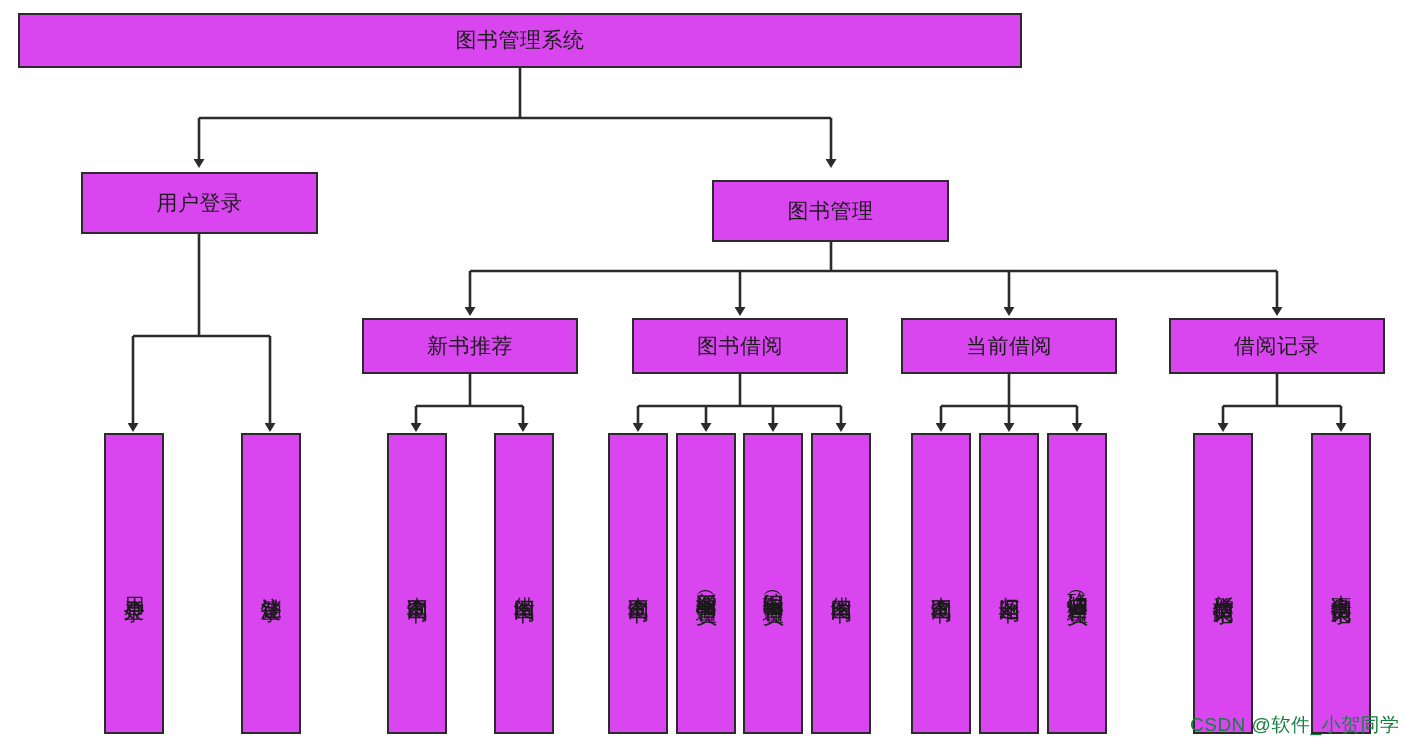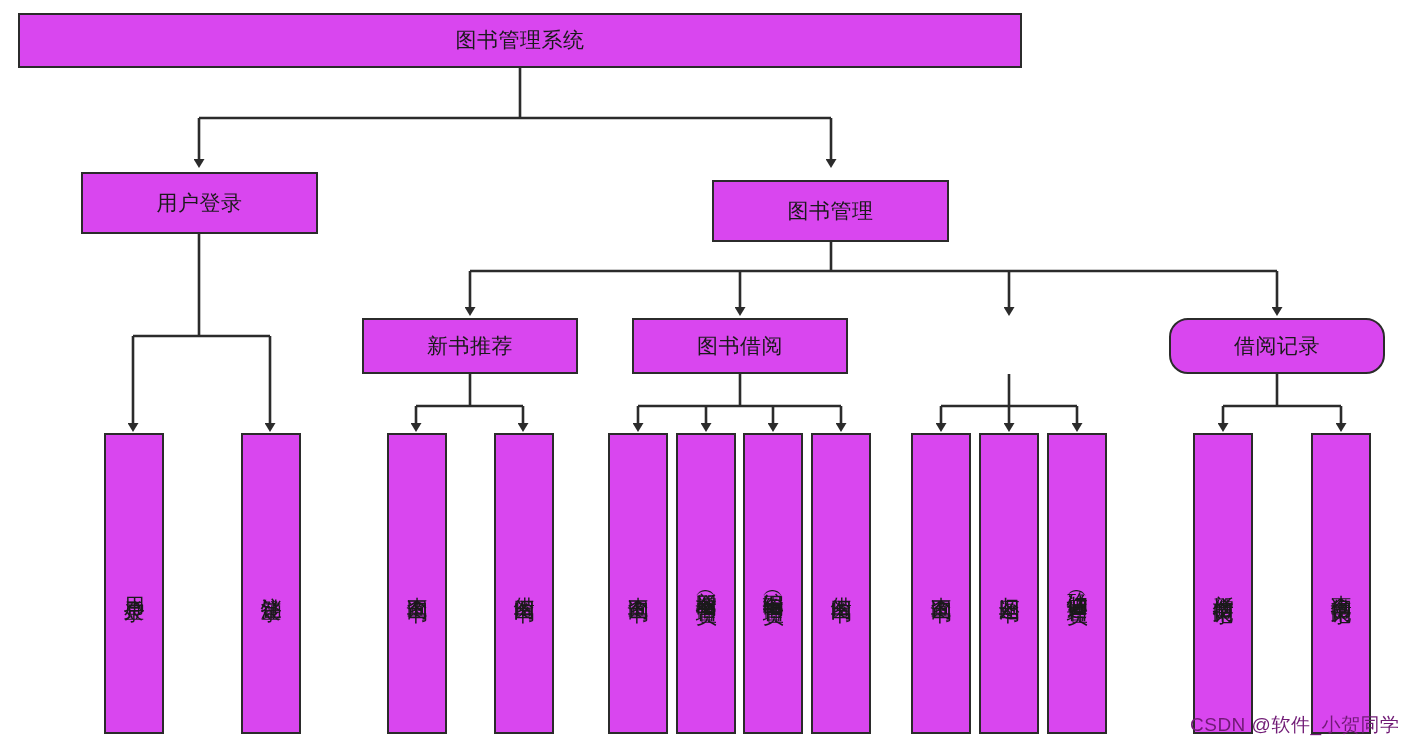--- a/index.html
+++ b/index.html
@@ -50,21 +50,21 @@
     writing-mode: vertical-rl;
     text-orientation: upright;
     font-size: 21px;
     line-height: 1.45;
     letter-spacing: 2px;
     white-space: nowrap;
   }
   .watermark {
     position: absolute;
     font-size: 19px;
-    color: #701a75;
+    color: #15803d;
     letter-spacing: 0.5px;
     white-space: nowrap;
   }
 </style>
 </head>
 <body>
 
 <div id="canvas">
 
   <svg class="connectors" viewBox="0 0 1405 747">
@@ -130,22 +130,25 @@
   </div>
 
   <div class="node node-h" style="left:362px; top:318px; width:216px; height:56px;">
     <span class="label">新书推荐</span>
   </div>
 
   <div class="node node-h" style="left:632px; top:318px; width:216px; height:56px;">
     <span class="label">图书借阅</span>
   </div>
 
-
-  <div class="node node-h" style="left:1169px; top:318px; width:216px; height:56px;border-radius:19px;">
+  <div class="node node-h" style="left:901px; top:318px; width:216px; height:56px;">
+    <span class="label">当前借阅</span>
+  </div>
+
+  <div class="node node-h" style="left:1169px; top:318px; width:216px; height:56px;">
     <span class="label">借阅记录</span>
   </div>
 
   <div class="node node-v" style="left:104px; top:433px; width:60px; height:301px;">
     <span class="label">用户登录</span>
   </div>
 
   <div class="node node-v" style="left:241px; top:433px; width:60px; height:301px;">
     <span class="label">注销登录</span>
   </div>

